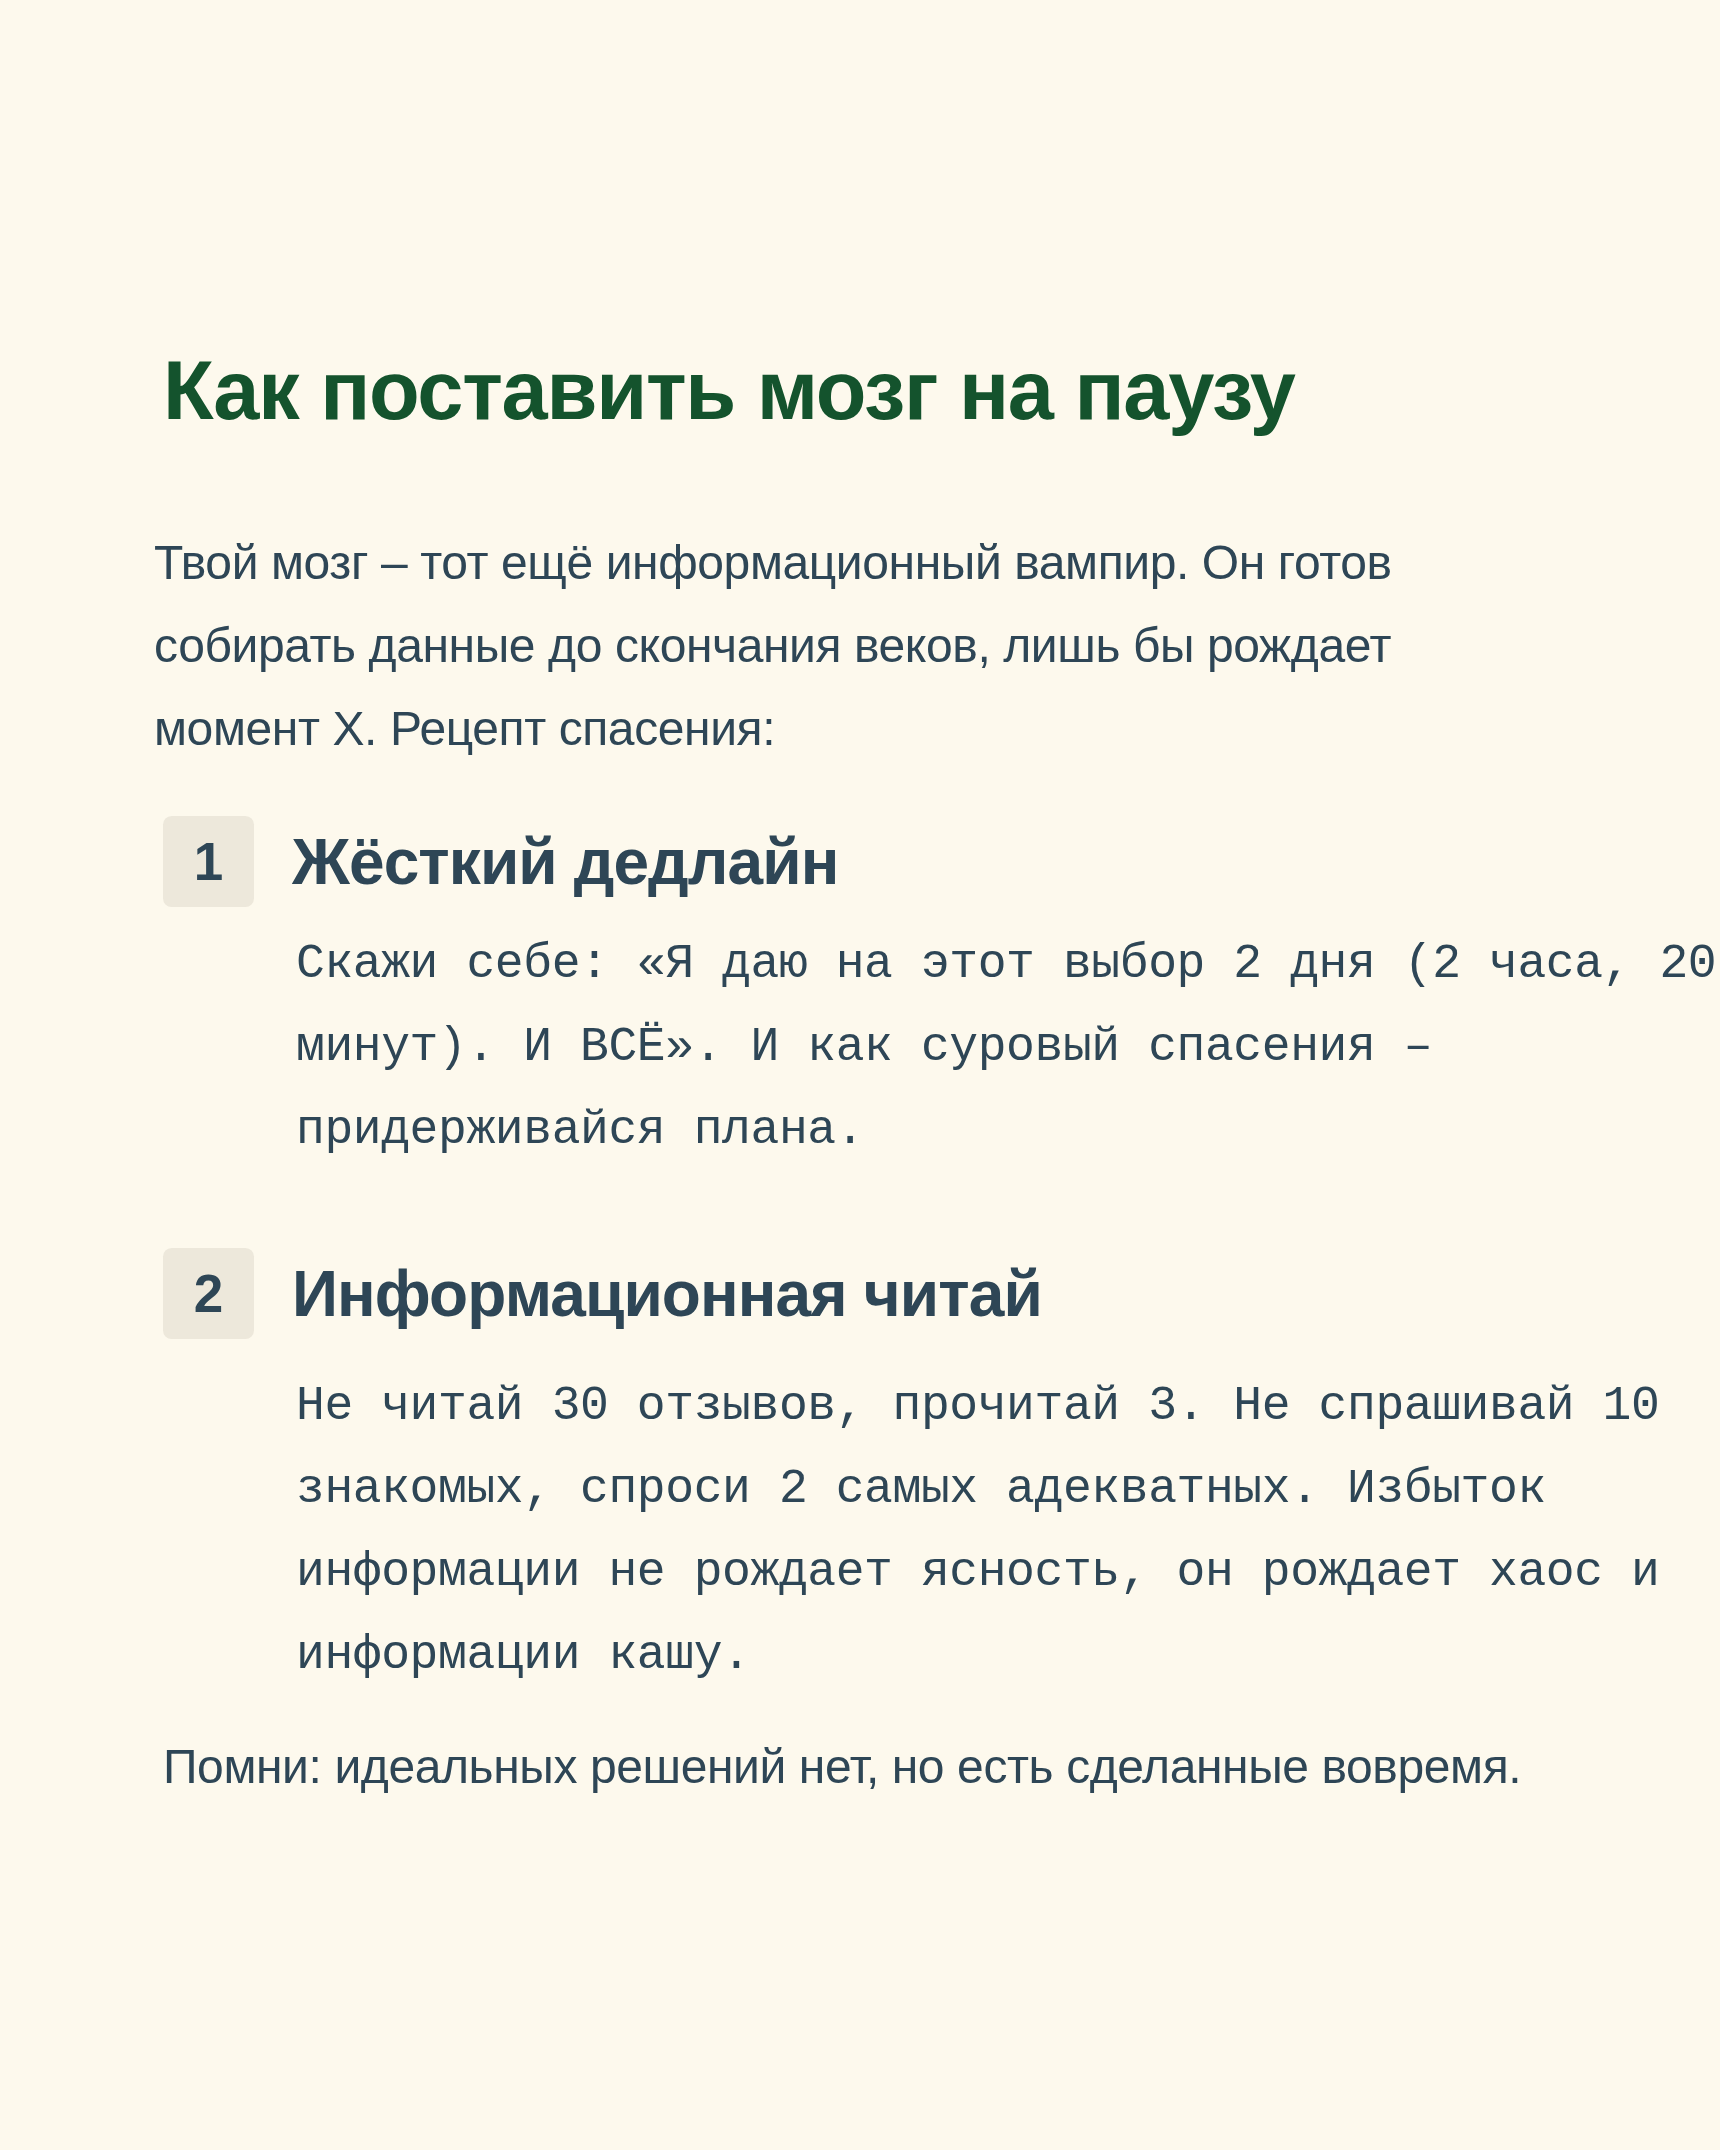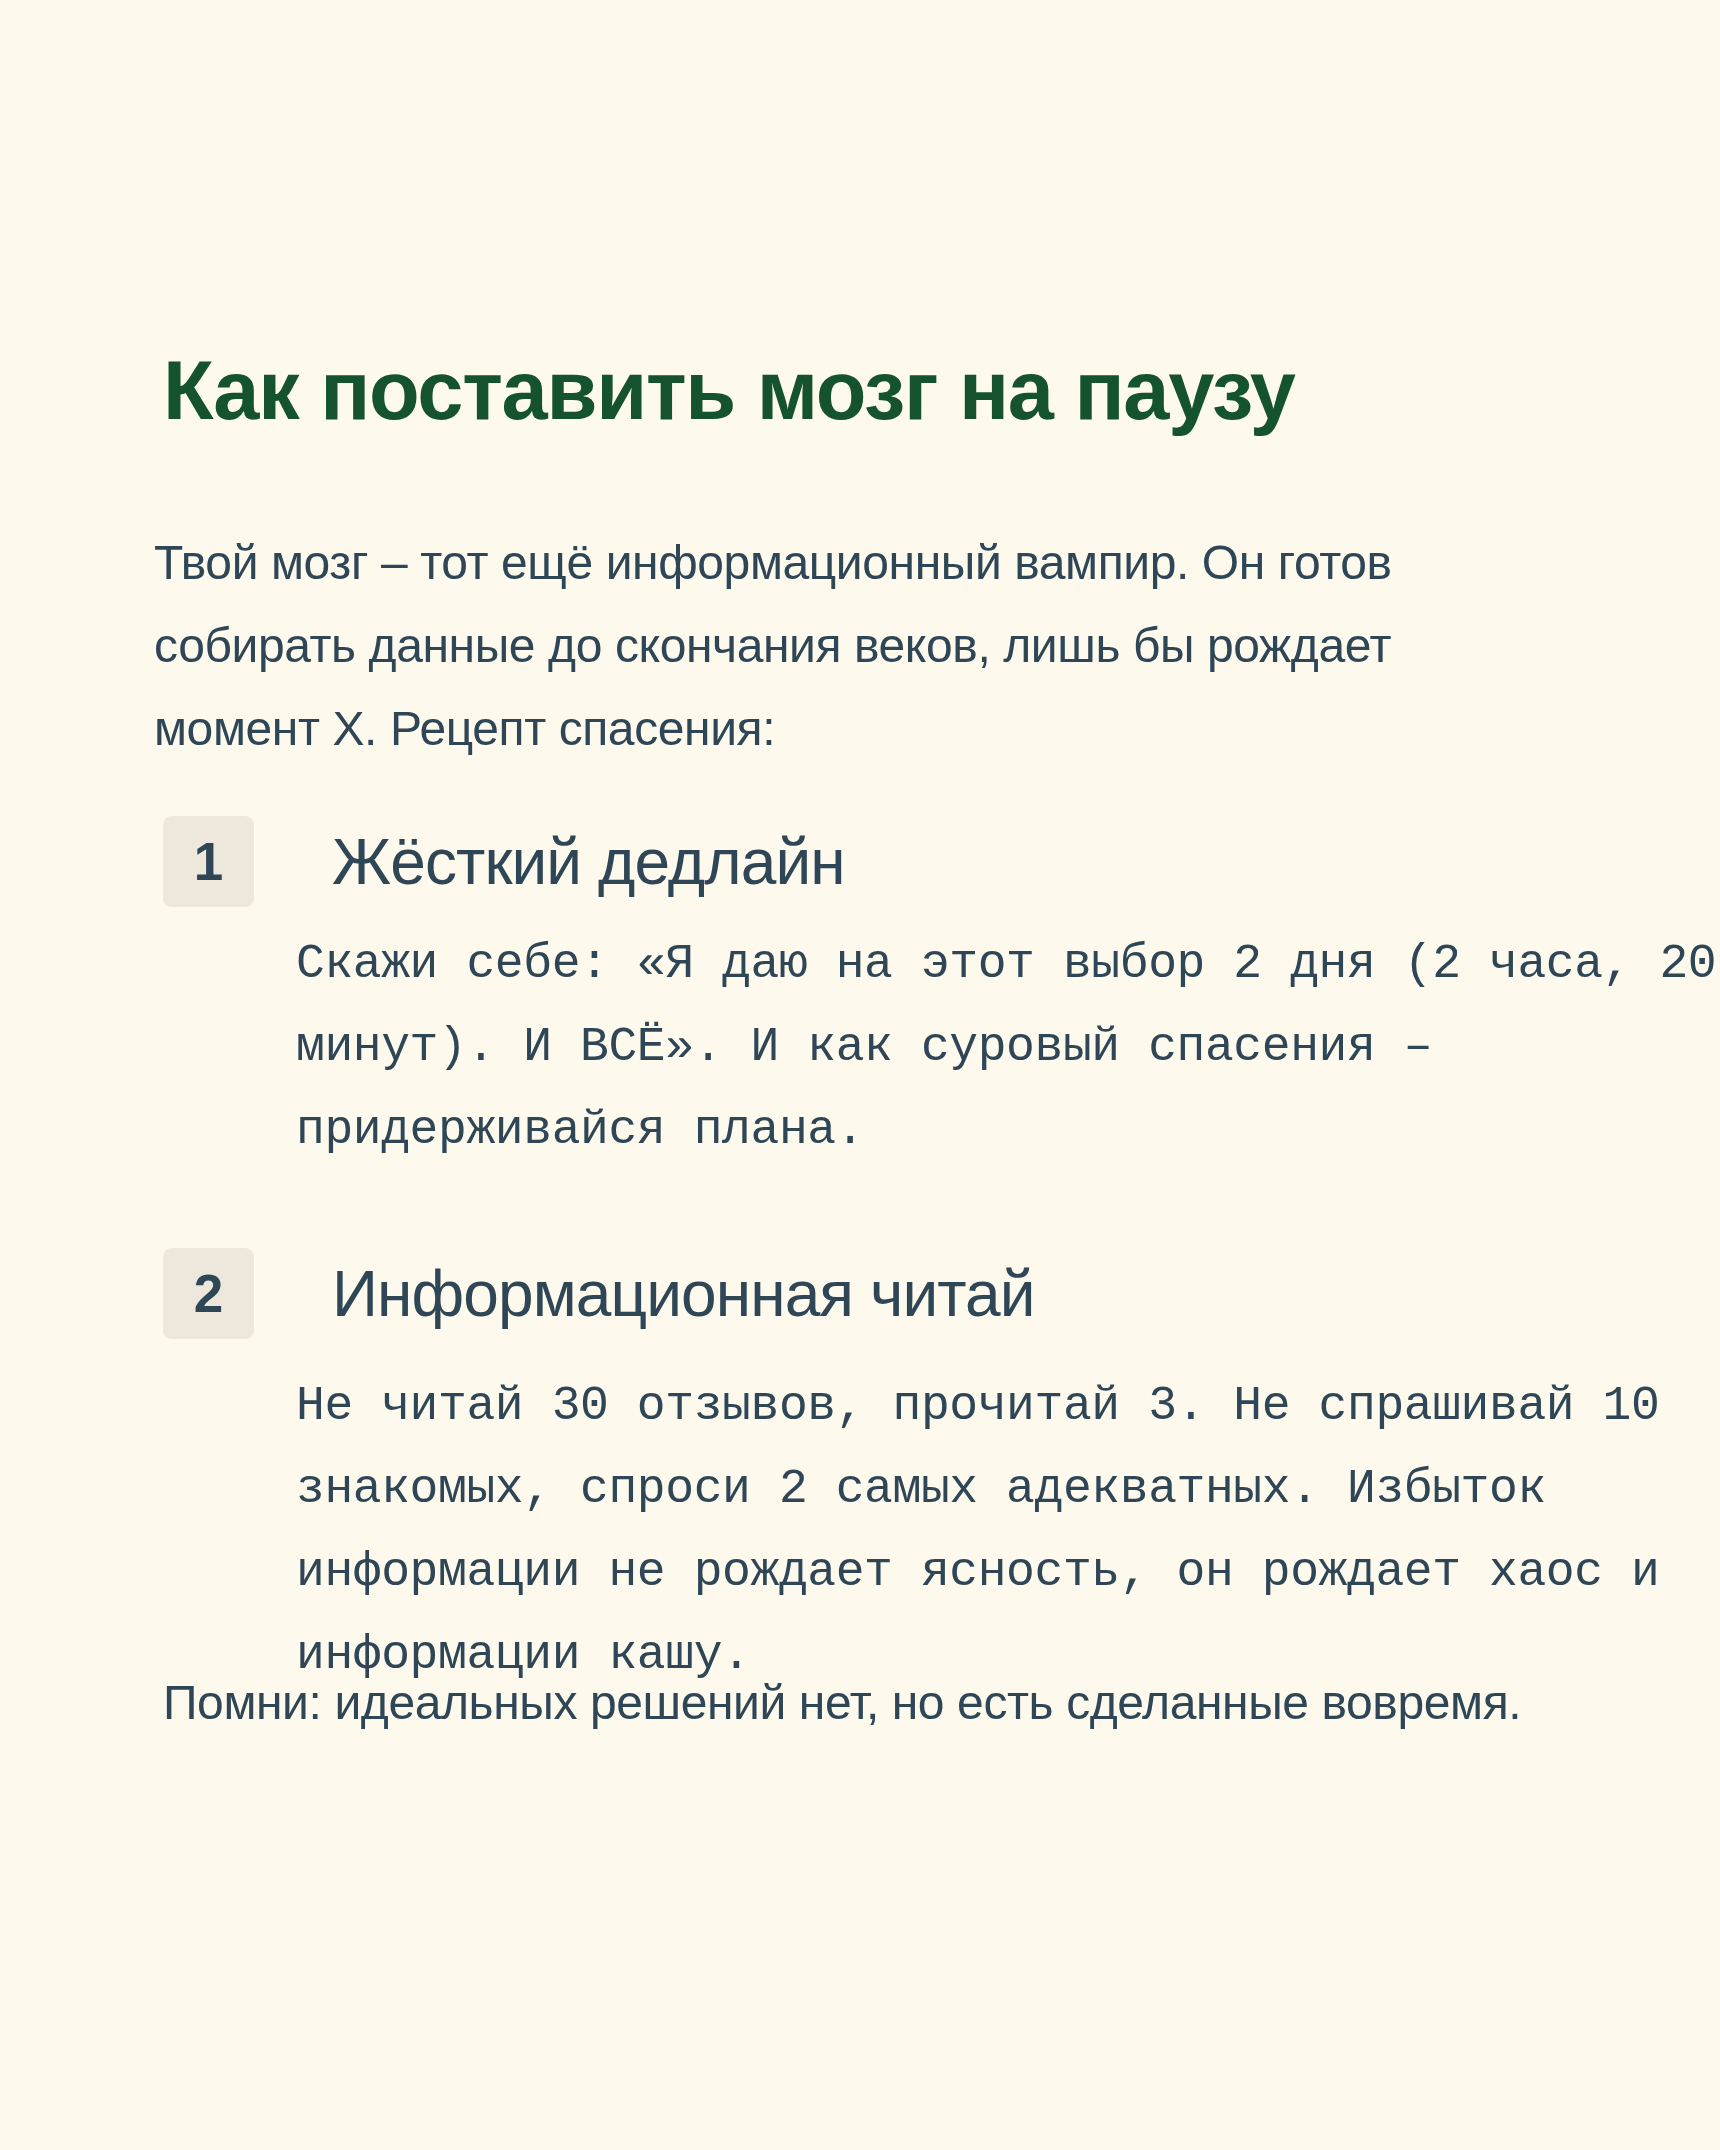--- a/index.html
+++ b/index.html
@@ -49,40 +49,39 @@
     border-radius: 8.6px;
     display: flex;
     align-items: center;
     justify-content: center;
     font-size: 53px;
     font-weight: 600;
     color: #2E4656;
   }
   .section-heading {
     font-size: 64px;
-    font-weight: 400;
+    font-weight: 700;
     letter-spacing: -0.9px;
     white-space: nowrap;
     color: #2E4656;
-    margin-left: 40px;
   }
   .section-body {
     position: absolute;
     left: 296px;
     font-size: 48px;
     line-height: 83px;
     letter-spacing: -0.4px;
     font-family: Liberation Mono, monospace;
   }
   .section-body-1 { top: 923px; }
   .section-body-2 { top: 1365px; }
   .footer-note {
     position: absolute;
     left: 163px;
-    top: 1661px;
+    top: 1725px;
     font-size: 48px;
     line-height: 83px;
     letter-spacing: -0.4px;
     white-space: nowrap;
     text-align: center;
   }
 </style>
 </head>
 <body>
 

